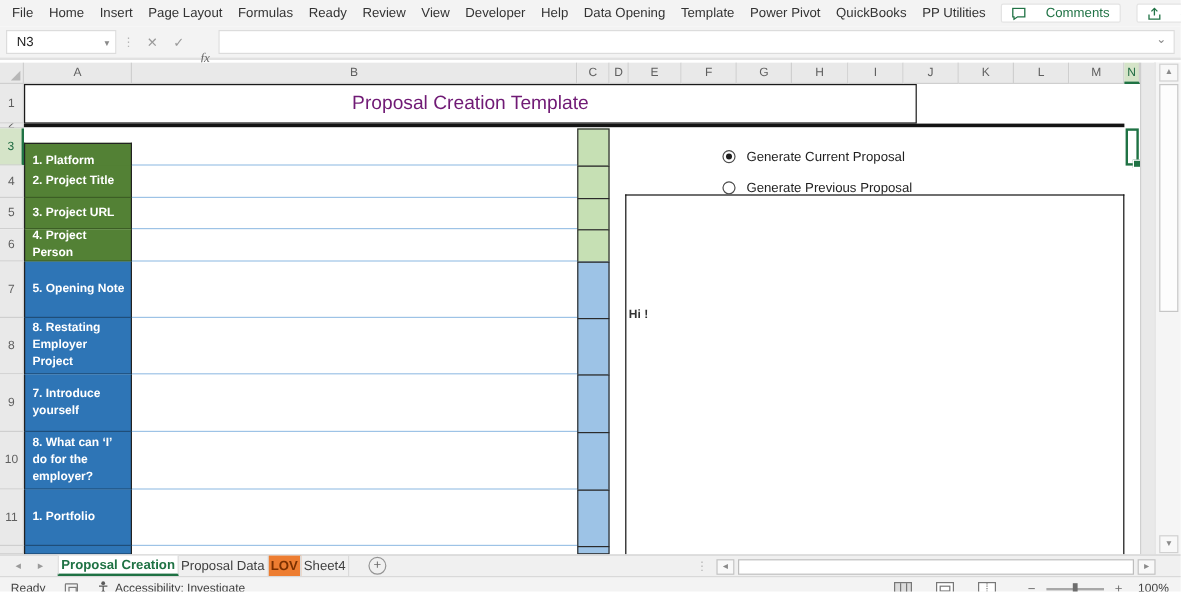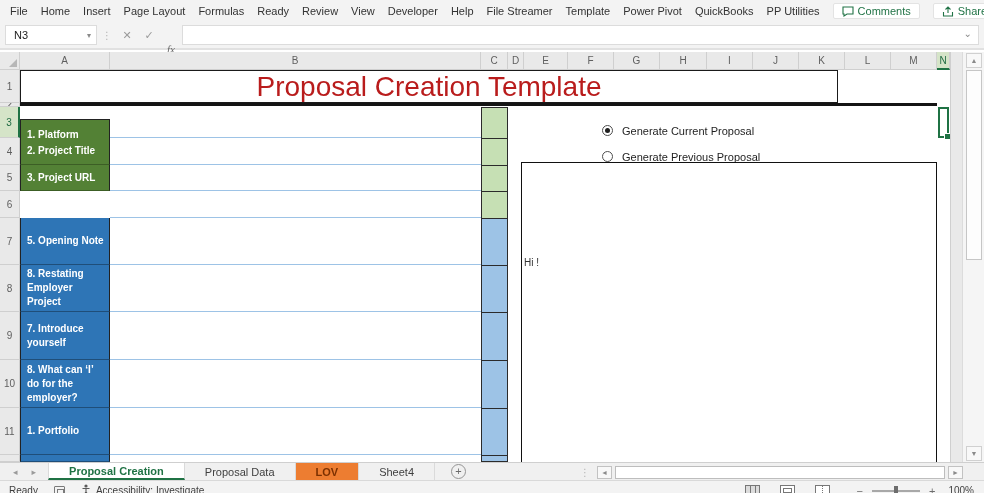--- a/index.html
+++ b/index.html
@@ -5,21 +5,21 @@
   * { margin:0; padding:0; box-sizing:border-box; }
   html,body { width:984px; height:493px; overflow:hidden; background:#fff;
               font-family:"Liberation Sans","DejaVu Sans",sans-serif; }
   .app { position:relative; width:984px; height:493px; background:#fff; }
 
   
   .menubar { position:absolute; top:0; left:0; width:984px; height:22px;
              background:#f3f3f3; display:flex; align-items:center;
              padding-left:10px; gap:13px; font-size:11px; color:#333; }
   .menu-item { white-space:nowrap; cursor:default; }
-  .ribbon-btn { display:flex; align-items:center; gap:4px; background:#fff;
+  .ribbon-btn { display:flex; align-items:center; gap:16px; background:#fff;
                 border:1px solid #e3e3e3; border-radius:2px; padding:1px 8px;
                 color:#217346; font-size:11px; white-space:nowrap; }
   .ribbon-btn svg { display:block; }
   .btn-comments { margin-left:auto; }
   .btn-share { margin-right:4px; }
 
   
   .formula-row { position:absolute; top:22px; left:0; width:984px; height:28px;
                  background:#f3f3f3; border-bottom:2px solid #e1e1e1;
                  display:flex; align-items:center; font-size:11px; }
@@ -48,24 +48,24 @@
           border-bottom:1px solid #cfcfcf; display:flex; align-items:center;
           justify-content:center; font-size:10px; color:#5f5f5f; overflow:hidden; }
   .colh.sel { background:#d5e4c8; color:#1f6b42; border-bottom:2px solid #1f7244; }
   .row-headers { position:absolute; top:18px; left:0; width:20px;
                  display:flex; flex-direction:column; }
   .rowh { width:20px; background:#e9e9e9; border-right:1px solid #cfcfcf;
           border-bottom:1px solid #cfcfcf; display:flex; align-items:center;
           justify-content:center; font-size:10px; color:#5f5f5f; overflow:hidden; }
   .rowh.sel { background:#d5e4c8; color:#1f6b42; border-right:2px solid #1f7244; }
 
-  .title-box { position:absolute; left:20px; top:18px; width:818px; height:33px;
+  .title-box { position:absolute; left:20px; top:18px; width:744px; height:33px;
                border:1px solid #1a1a1a; background:#fff; display:flex;
-               align-items:center; justify-content:center; font-size:28px;
-               color:#b91c1c; }
+               align-items:center; justify-content:center; font-size:16px;
+               color:#701a75; }
   .thick-bar { position:absolute; left:20px; top:51px; width:917px; height:3px;
                background:#141414; }
 
   .lbl { position:absolute; left:20px; width:90px; color:#fff; font-weight:bold;
          font-size:10px; line-height:1.4; padding-left:6px; padding-right:3px;
          display:flex; align-items:center; overflow:hidden;
          border-left:1px solid #222; border-right:1px solid #222; }
   .lbl.green { background:#538135; border-bottom:1px solid #3c5e25; }
   .lbl.blue  { background:#2e75b6; border-bottom:1px solid #1f4e79; }
 
@@ -77,21 +77,21 @@
 
   .radio-row { position:absolute; left:602px; height:15px; display:flex;
                align-items:center; gap:9px; font-size:11px; color:#1f1f1f; }
   .rb { width:11px; height:11px; border:1px solid #4d4d4d; border-radius:50%;
         background:#fff; position:relative; flex:0 0 auto; }
   .rb.on::after { content:""; position:absolute; left:2px; top:2px; right:2px;
                   bottom:2px; background:#1f1f1f; border-radius:50%; }
 
   .bigbox { position:absolute; left:521px; top:110px; width:416px; height:310px;
             border:1.5px solid #111; border-bottom:none; background:#fff; }
-  .hi-note { position:absolute; left:524px; top:205px; font-size:10px; color:#333; }
+  .hi-note { position:absolute; left:524px; top:205px; font-size:10px; color:#333;font-weight:bold; }
 
   .sel-cell { position:absolute; left:938px; top:55px; width:11px; height:31px;
               border:2px solid #1f7244; }
   .sel-cell::after { content:""; position:absolute; right:-4px; bottom:-4px;
                      width:5px; height:5px; background:#1f7244; border:1px solid #fff; }
 
   .gutter { position:absolute; left:950px; top:0; width:12px; height:410px;
             background:#e9e9e9; border-left:1px solid #cfcfcf; }
 
   
@@ -103,21 +103,21 @@
   .sbtn.up { top:1px; } .sbtn.down { bottom:1px; }
   .vthumb { position:absolute; left:3px; top:18px; width:16px; height:190px;
             background:#fdfdfd; border:1px solid #c6c6c6; }
 
   
   .tabbar { position:absolute; top:462px; left:0; width:984px; height:18px;
             background:#f0f0f0; border-top:1px solid #cfcfcf; display:flex;
             align-items:stretch; font-size:11px; }
   .tabnav { display:flex; align-items:center; gap:14px; padding:0 12px 0 13px;
             color:#9a9a9a; font-size:9px; }
-  .tab { display:flex; align-items:center; padding:0 20px; color:#3f3f3f;
+  .tab { display:flex; align-items:center; padding:0 2px; color:#3f3f3f;
          border-right:1px solid #dadada; white-space:nowrap; }
   .tab.active { background:#fff; color:#1f7244; font-weight:bold;
                 border-left:1px solid #dadada; border-bottom:2px solid #1f7244; }
   .tab.lov { background:#ed7d31; color:#7b3000; font-weight:bold; }
   .addtab { width:15px; height:15px; border:1px solid #949494; border-radius:50%;
             display:flex; align-items:center; justify-content:center; color:#6a6a6a;
             margin-left:16px; align-self:center; font-size:11px; line-height:1; }
   .hgroup { position:absolute; left:580px; top:2px; height:14px; display:flex;
             align-items:center; gap:3px; }
   .hsplit { color:#b5b5b5; font-size:10px; margin-right:4px; }
@@ -161,21 +161,21 @@
     <span class="menu-item">File</span>
     <span class="menu-item">Home</span>
     <span class="menu-item">Insert</span>
     <span class="menu-item">Page Layout</span>
     <span class="menu-item">Formulas</span>
     <span class="menu-item">Ready</span>
     <span class="menu-item">Review</span>
     <span class="menu-item">View</span>
     <span class="menu-item">Developer</span>
     <span class="menu-item">Help</span>
-    <span class="menu-item">File Streamer</span>
+    <span class="menu-item">Data Opening</span>
     <span class="menu-item">Template</span>
     <span class="menu-item">Power Pivot</span>
     <span class="menu-item">QuickBooks</span>
     <span class="menu-item">PP Utilities</span>
     <span class="ribbon-btn btn-comments">
       <span>
           <svg width="12" height="11" viewBox="0 0 12 11">
             <path d="M1 1h10v7H5L2 10V8H1z" fill="none" stroke="#217346" stroke-width="1.1"></path>
           </svg>
         </span>
@@ -258,20 +258,23 @@
 
     <div class="lbl green" style="top:67px;height:31px;border-top:1px solid #222">
         <span>1. Platform</span>
       </div>
     <div class="lbl green" style="top:86px;height:27px">
         <span>2. Project Title</span>
       </div>
     <div class="lbl green" style="top:113px;height:26px">
         <span>3. Project URL</span>
       </div>
+    <div class="lbl green" style="top:139px;height:27px">
+        <span>4. Project Person</span>
+      </div>
     <div class="lbl blue" style="top:166px;height:47px">
         <span>5. Opening Note</span>
       </div>
     <div class="lbl blue" style="top:213px;height:47px">
         <span>8. Restating Employer Project</span>
       </div>
     <div class="lbl blue" style="top:260px;height:48px">
         <span>7. Introduce yourself</span>
       </div>
     <div class="lbl blue" style="top:308px;height:48px">

